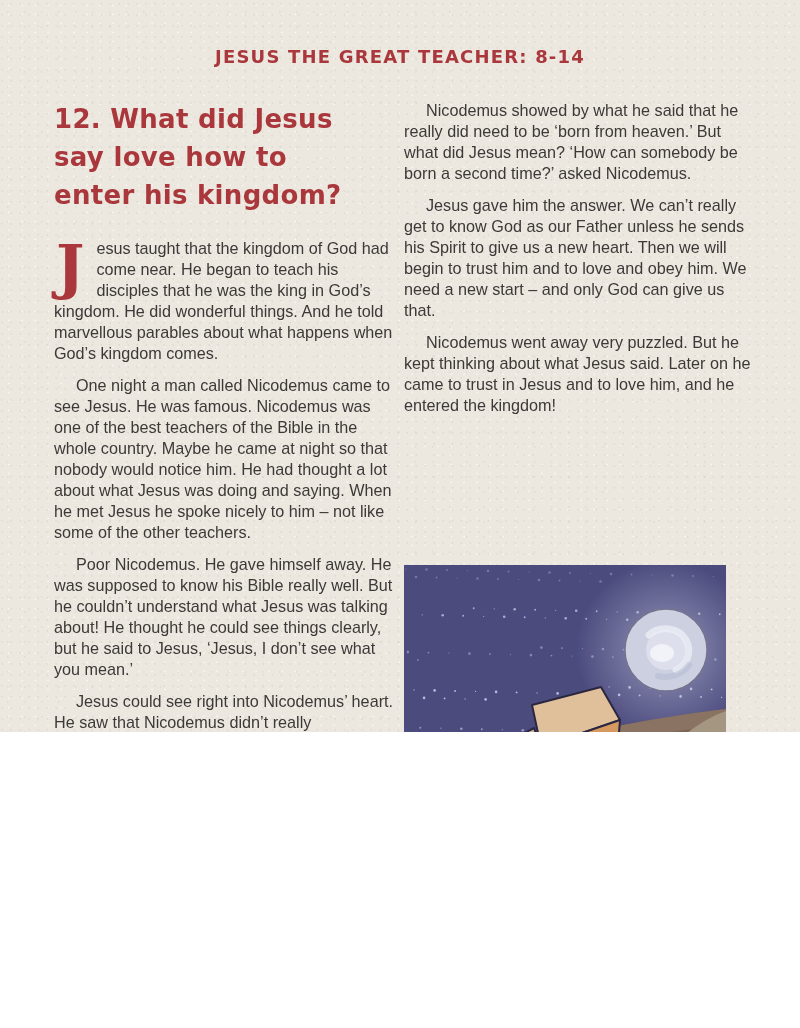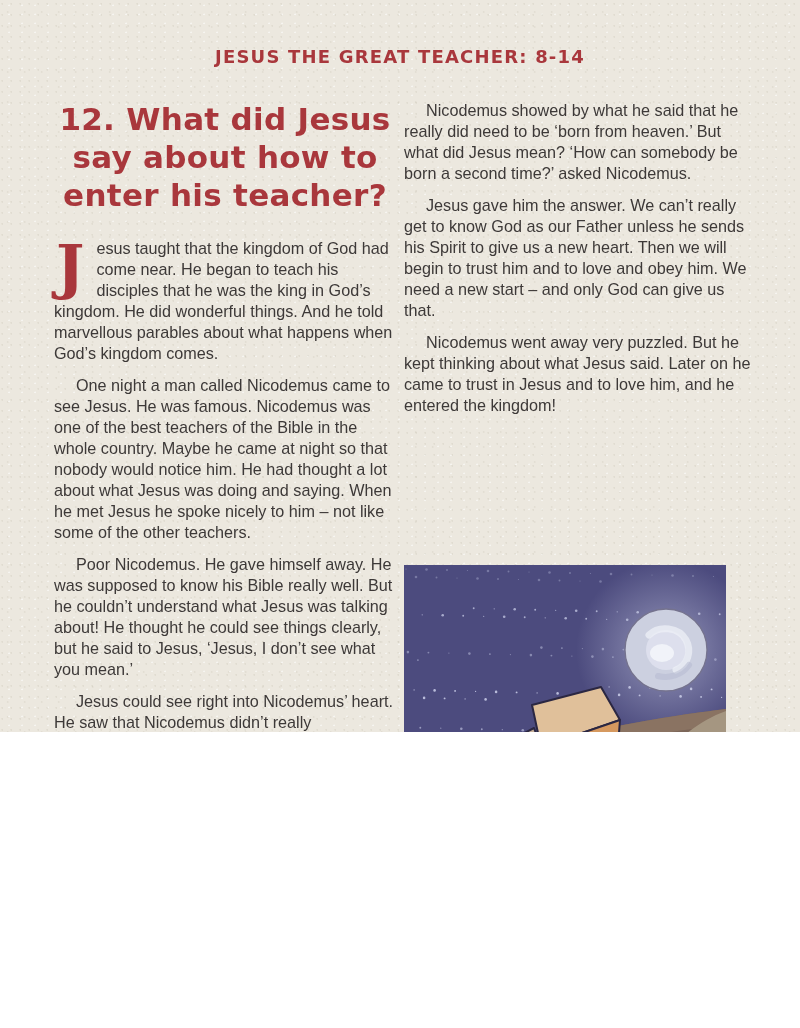--- a/index.html
+++ b/index.html
@@ -15,23 +15,23 @@
   }
   .header{
     position:absolute;top:46px;left:0;right:0;text-align:center;
     color:#a9373c;font-family:"DejaVu Sans",sans-serif;font-weight:bold;
     font-size:18px;letter-spacing:1.2px;
   }
   .col{position:absolute;top:100px;}
   .col.left{left:54px;width:342px;}
   .col.right{left:404px;width:352px;}
   h1.title{
-    margin:0 0 24px 0;text-align:center;color:#a9373c;
+    margin:0 0 24px 0;text-align:left;color:#a9373c;
     font-family:"DejaVu Sans",sans-serif;font-weight:bold;
-    font-size:31px;line-height:38px;letter-spacing:0.3px;
+    font-size:26px;line-height:38px;letter-spacing:0.3px;
   }
   p.para{
     margin:0 0 11px 0;color:#3d3938;
     font-size:16.2px;line-height:21px;
   }
   p.indent{text-indent:22px;}
   .dropcap{
     float:left;color:#a9373c;
     font-family:"DejaVu Serif",serif;font-weight:bold;
     font-size:60px;line-height:0.9;
@@ -46,21 +46,21 @@
   }
 </style>
 </head>
 <body>
 
 <div class="page">
 
   <div class="header">JESUS THE GREAT TEACHER: 8-14</div>
 
   <div class="col left">
-    <h1 class="title"><span>12. What did Jesus</span><br><span>say about how to</span><br><span>enter his teacher?</span></h1>
+    <h1 class="title"><span>12. What did Jesus</span><br><span>say love how to</span><br><span>enter his kingdom?</span></h1>
 
     <p class="para"><span class="dropcap">J</span><span>esus taught that the kingdom of God had come near. He began to teach his disciples that he was the king in God’s kingdom. He did wonderful things. And he told marvellous parables about what happens when God’s kingdom comes.</span></p>
     <p class="para indent">One night a man called Nicodemus came to see Jesus. He was famous. Nicodemus was one of the best teachers of the Bible in the whole country. Maybe he came at night so that nobody would notice him. He had thought a lot about what Jesus was doing and saying. When he met Jesus he spoke nicely to him – not like some of the other teachers.</p>
     <p class="para indent">Poor Nicodemus. He gave himself away. He was supposed to know his Bible really well. But he couldn’t understand what Jesus was talking about! He thought he could see things clearly, but he said to Jesus, ‘Jesus, I don’t see what you mean.’</p>
     <p class="para indent">Jesus could see right into Nicodemus’ heart. He saw that Nicodemus didn’t really understand who Jesus was. Nicodemus was very respectful to Jesus as a teacher. Nicodemus thought that Jesus did wonderful things. But he didn’t really understand about the kingdom. Jesus said to him: ‘Nicodemus, in order to see and enter the kingdom, you need to be born from heaven.’</p>
   </div>
 
   <div class="col right">
     <p class="para indent">Nicodemus showed by what he said that he really did need to be ‘born from heaven.’ But what did Jesus mean? ‘How can somebody be born a second time?’ asked Nicodemus.</p>
     <p class="para indent">Jesus gave him the answer. We can’t really get to know God as our Father unless he sends his Spirit to give us a new heart. Then we will begin to trust him and to love and obey him. We need a new start – and only God can give us that.</p>

